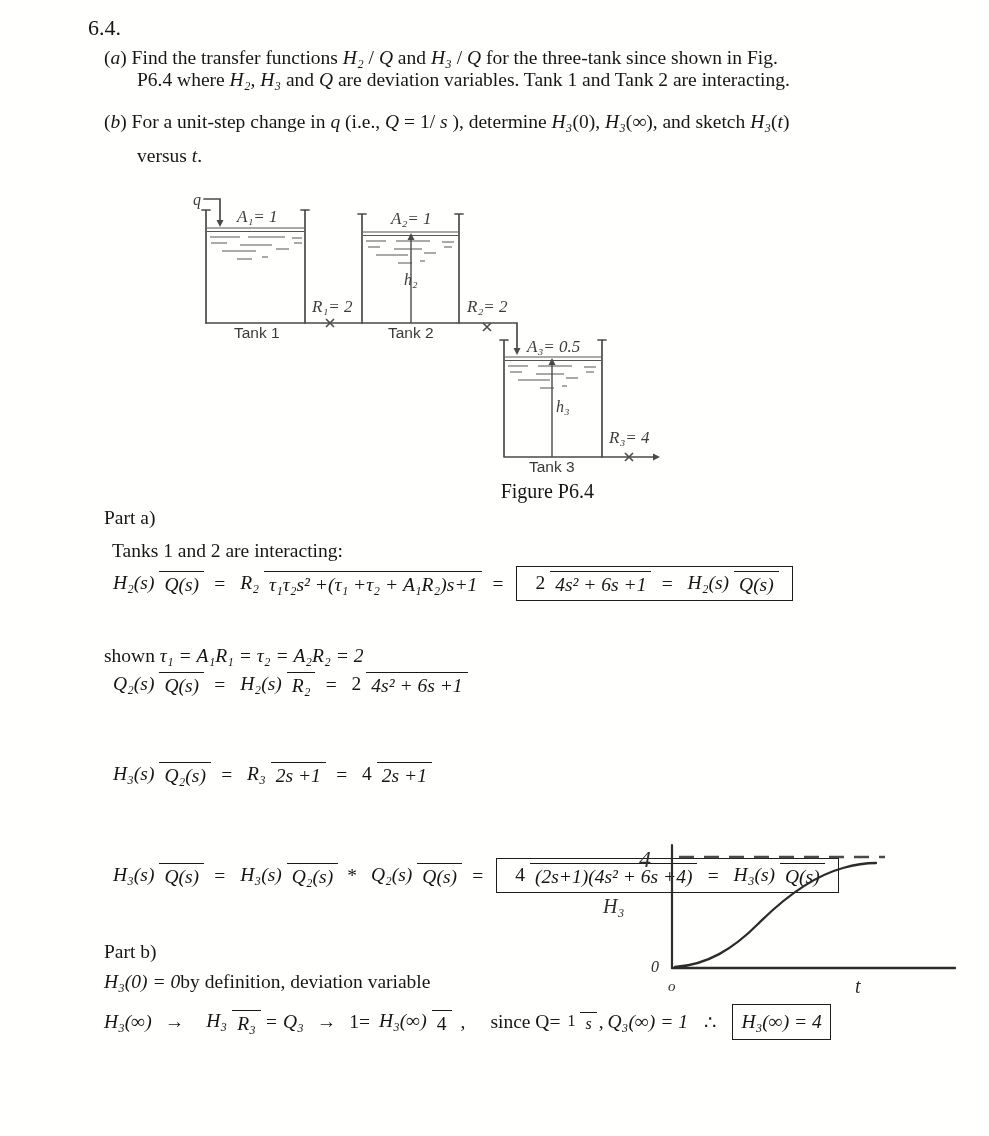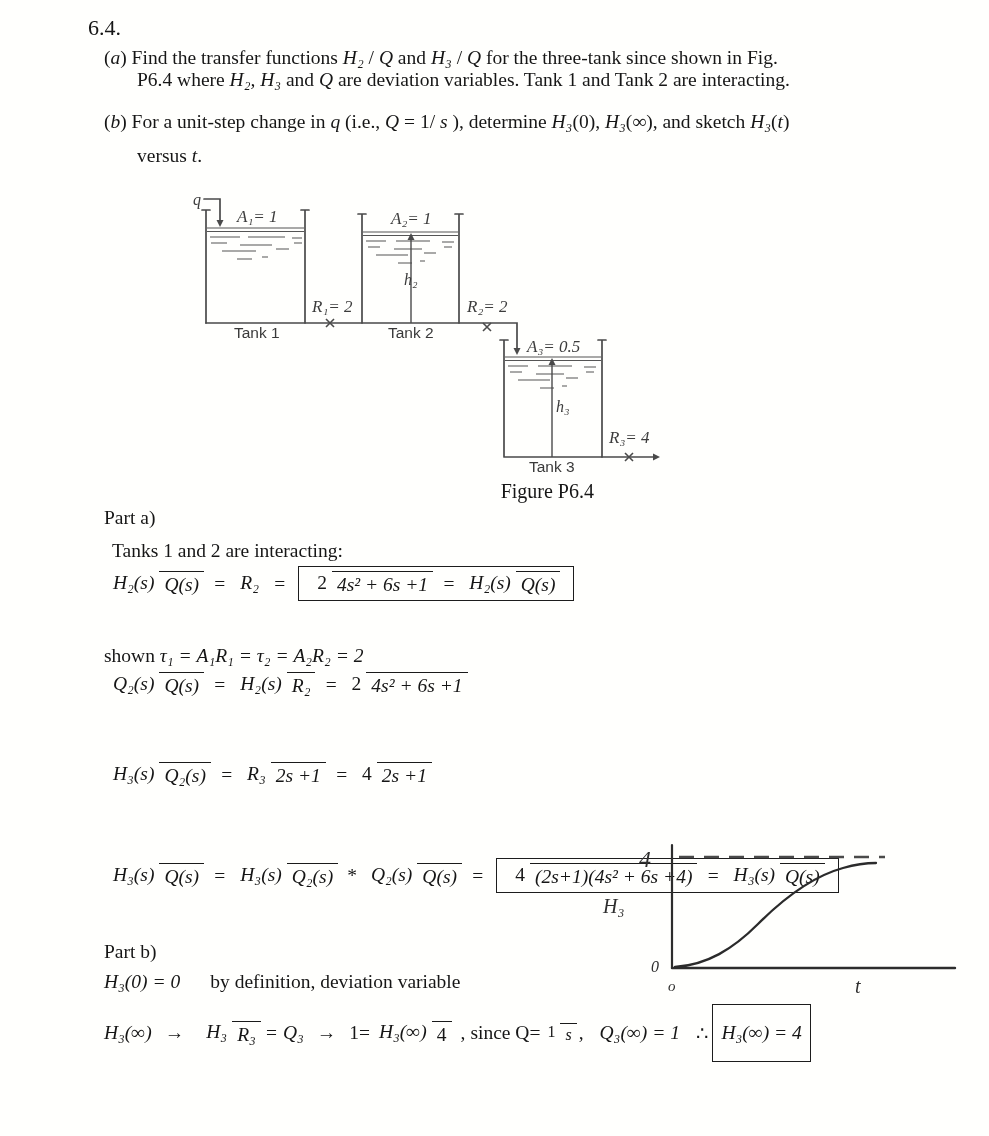--- a/index.html
+++ b/index.html
@@ -11,21 +11,21 @@
   .it{font-style:italic}
   .rm{font-style:normal}
   .eqrow{display:flex;align-items:center;font-size:19.5px;font-style:italic;white-space:nowrap}
   .frac{display:inline-flex;flex-direction:row;align-items:center;text-align:center;margin:0 4px}
   .frac .num{padding:0 5px 2px}
   .frac .den{border-top:1.4px solid #1a1a1a;padding:2px 5px 0}
   .small{font-size:0.82em}
   .op{margin:0 5px}
   .gap{margin:0 13px}
   .boxed{display:inline-flex;align-items:center;border:1.6px solid #1d1d1d;padding:4px 9px;margin-left:7px}
-  .note{font-style:normal;margin-left:30px}
+  .note{font-style:normal;}
   .caption{font-size:20px;text-align:right}
   svg text{font-family:"Liberation Serif","DejaVu Serif",serif}
   svg .sans{font-family:"Liberation Sans","DejaVu Sans",sans-serif}
 </style>
 </head>
 <body>
 
 <div id="page">
 
   <div class="abs txt" style="left:88px;top:14px;font-size:22px">6.4.</div>
@@ -95,20 +95,21 @@
   <div class="abs txt" style="left:112px;top:539px">Tanks 1 and 2 are interacting:</div>
 
   <div class="abs eqrow" style="left:104px;top:566px">
     <span class="frac">
         <span class="num">H₂(s)</span>
         <span class="den">Q(s)</span>
       </span>
     <span class="op">=</span>
     <span class="frac">
         <span class="num">R₂</span>
+        <span class="den">τ₁τ₂s² +(τ₁ +τ₂ + A₁R₂)s+1</span>
       </span>
     <span class="op">=</span>
     <span class="boxed">
       <span class="frac">
           <span class="num rm">2</span>
           <span class="den">4s² + 6s +1</span>
         </span>
       <span class="op">=</span>
       <span class="frac">
           <span class="num">H₂(s)</span>
@@ -211,26 +212,26 @@
         <span class="den">R₃</span>
       </span>
     <span>= Q₃</span>
     <span class="gap rm">→</span>
     <span class="rm">1=</span>
     <span class="frac">
         <span class="num">H₃(∞)</span>
         <span class="den rm">4</span>
       </span>
     <span class="op rm">,</span>
-    <span class="rm" style="margin-left:0">since Q=</span>
+    <span class="rm" style="margin-left:20px">since Q=</span>
     <span class="frac small" style="margin:0 2px">
         <span class="num rm">1</span>
         <span class="den">s</span>
       </span>
     <span class="rm">,</span>
-    <span style="margin-left:16px">Q₃(∞) = 1</span>
+    <span style="margin-left:4px">Q₃(∞) = 1</span>
     <span class="rm" style="margin-left:16px">∴</span>
-    <span class="boxed" style="margin-left:4px;padding:17px 8px">
+    <span class="boxed" style="margin-left:16px;padding:6px 8px">
       <span>H₃(∞) = 4</span>
     </span>
   </div>
 
 </div>
 
 </body></html>

